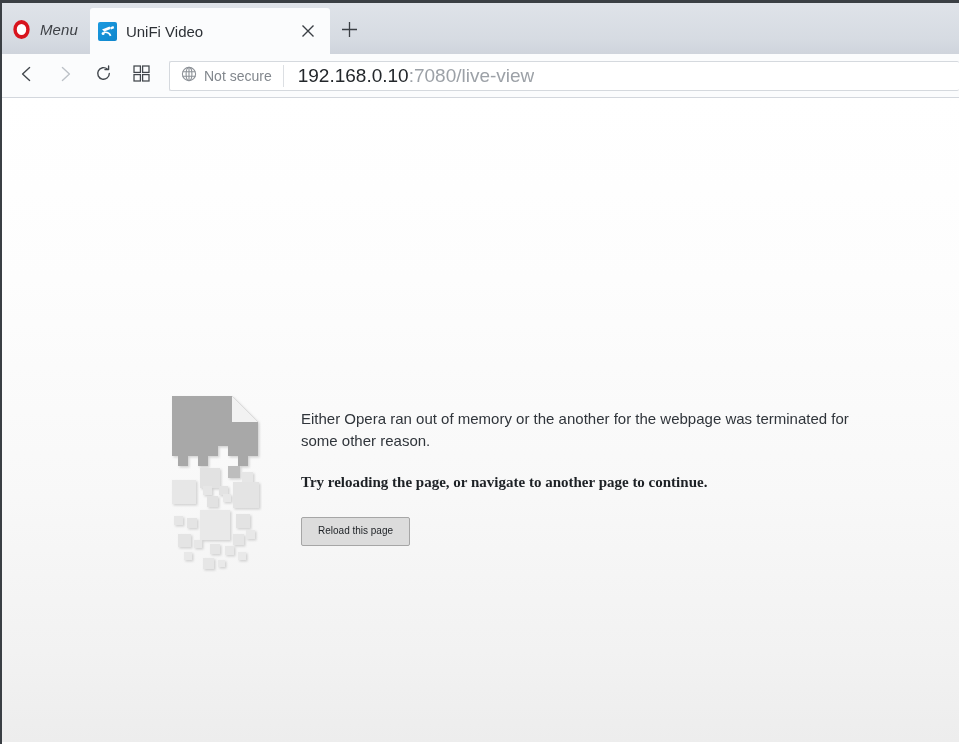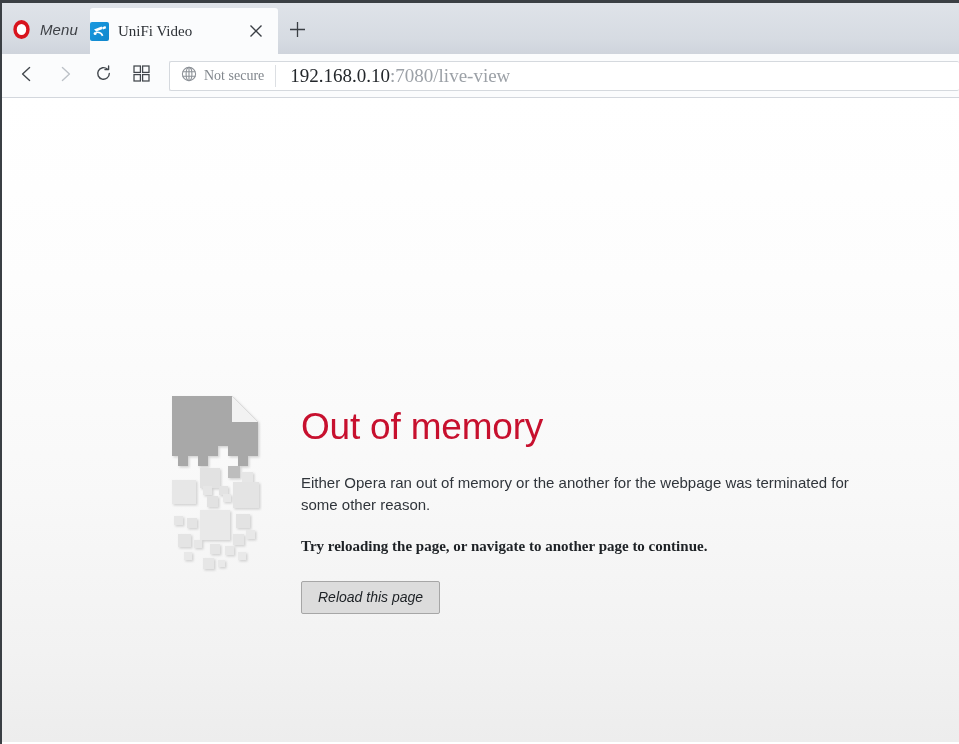--- a/index.html
+++ b/index.html
@@ -59,28 +59,27 @@
   .menu-label {
     font-size: 15px;
     color: #3c3f44;
     letter-spacing: .1px;
   }
 
   .tab {
     position: relative;
     display: flex;
     align-items: center;
-    width: 188px;
+    width: 240px;
     height: 46px;
     box-sizing: border-box;
     background: #fbfcfd;
     border-top-left-radius: 3px;
     border-top-right-radius: 3px;
-    padding: 0 8px 0 0;
-    font-family: Liberation Serif, serif;
+    padding: 0 8px 0 8px;
   }
   .favicon {
     width: 19px;
     height: 19px;
     flex: 0 0 19px;
     background: linear-gradient(135deg,#1b9ae0 0%, #0f86cc 100%);
     border-radius: 2px;
     margin-right: 9px;
     position: relative;
     overflow: hidden;
@@ -136,21 +135,20 @@
     height: 30px;
     margin-left: 9px;
     margin-right: 0;
     background: #ffffff;
     border: 1px solid #d5d9de;
     border-right: none;
     border-radius: 2px;
     display: flex;
     align-items: center;
     box-sizing: border-box;
-    font-family: Liberation Serif, serif;
   }
   .security-chip {
     display: flex;
     align-items: center;
     height: 100%;
     padding: 0 11px 0 11px;
     color: #8d9298;
   }
   .security-label {
     font-size: 14px;
@@ -221,29 +219,28 @@
   }
   .error-hint {
     font-size: 15px;
     font-weight: bold;
     color: #1d2125;
     margin: 0 0 26px 0;
     font-family: Liberation Serif, serif;
   }
   .reload-btn {
     font-family: "Liberation Sans", sans-serif;
-    font-size: 14px;
+    font-size: 10px;
     color: #1d2125;
     background: #dcdcdc;
     border: 1px solid #a6a6a6;
     border-radius: 2px;
     padding: 8px 16px 9px 16px;
     line-height: 1;
     cursor: default;
-    font-style: italic;
   }
 </style>
 </head>
 <body>
 
 <div class="window">
 
   <div class="tabstrip">
 
     <div class="menu-btn">
@@ -373,21 +370,20 @@
             <rect x="55" y="152" width="9" height="9" fill="#e7e7e7"></rect>
             <rect x="14" y="158" width="8" height="8" fill="#e8e8e8"></rect>
             <rect x="33" y="164" width="11" height="11" fill="#e6e6e6"></rect>
             <rect x="48" y="166" width="7" height="7" fill="#e9e9e9"></rect>
             <rect x="68" y="158" width="8" height="8" fill="#e9e9e9"></rect>
           </g>
         </svg>
       </div>
 
       <div class="error-text">
-        <h1 class="error-title">Out of memory</h1>
         <p class="error-body">Either Opera ran out of memory or the another for the webpage was terminated for some other reason.</p>
         <p class="error-hint">Try reloading the page, or navigate to another page to continue.</p>
         <button class="reload-btn">Reload this page</button>
       </div>
 
     </div>
   </div>
 
 </div>
 

